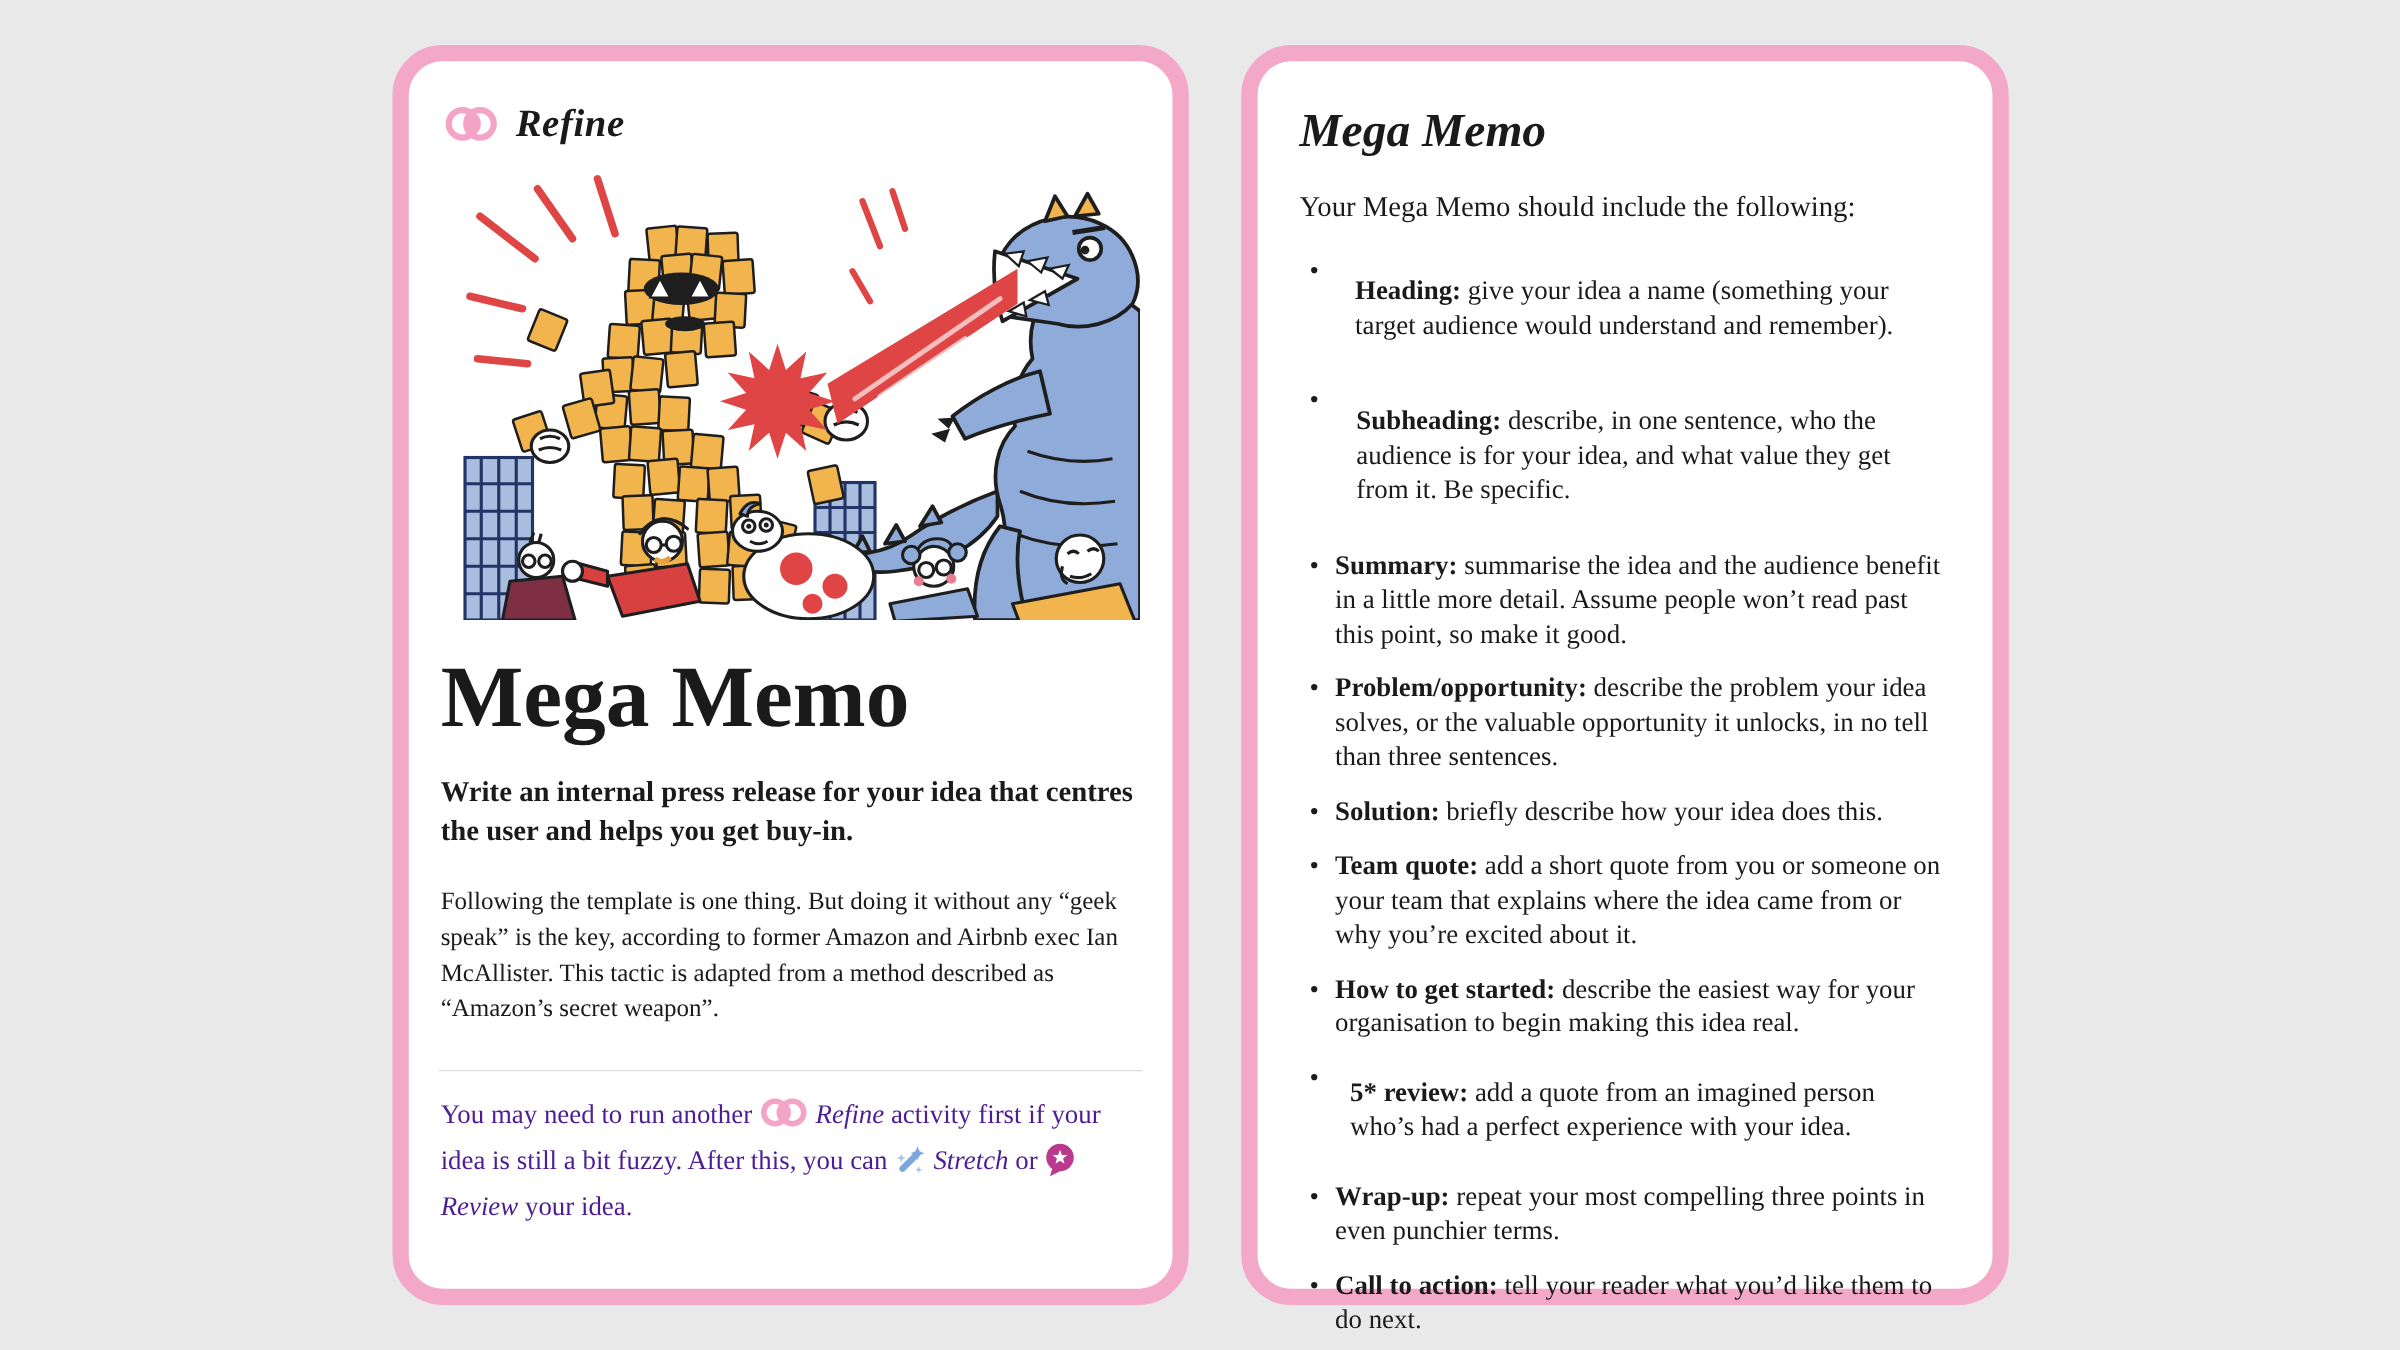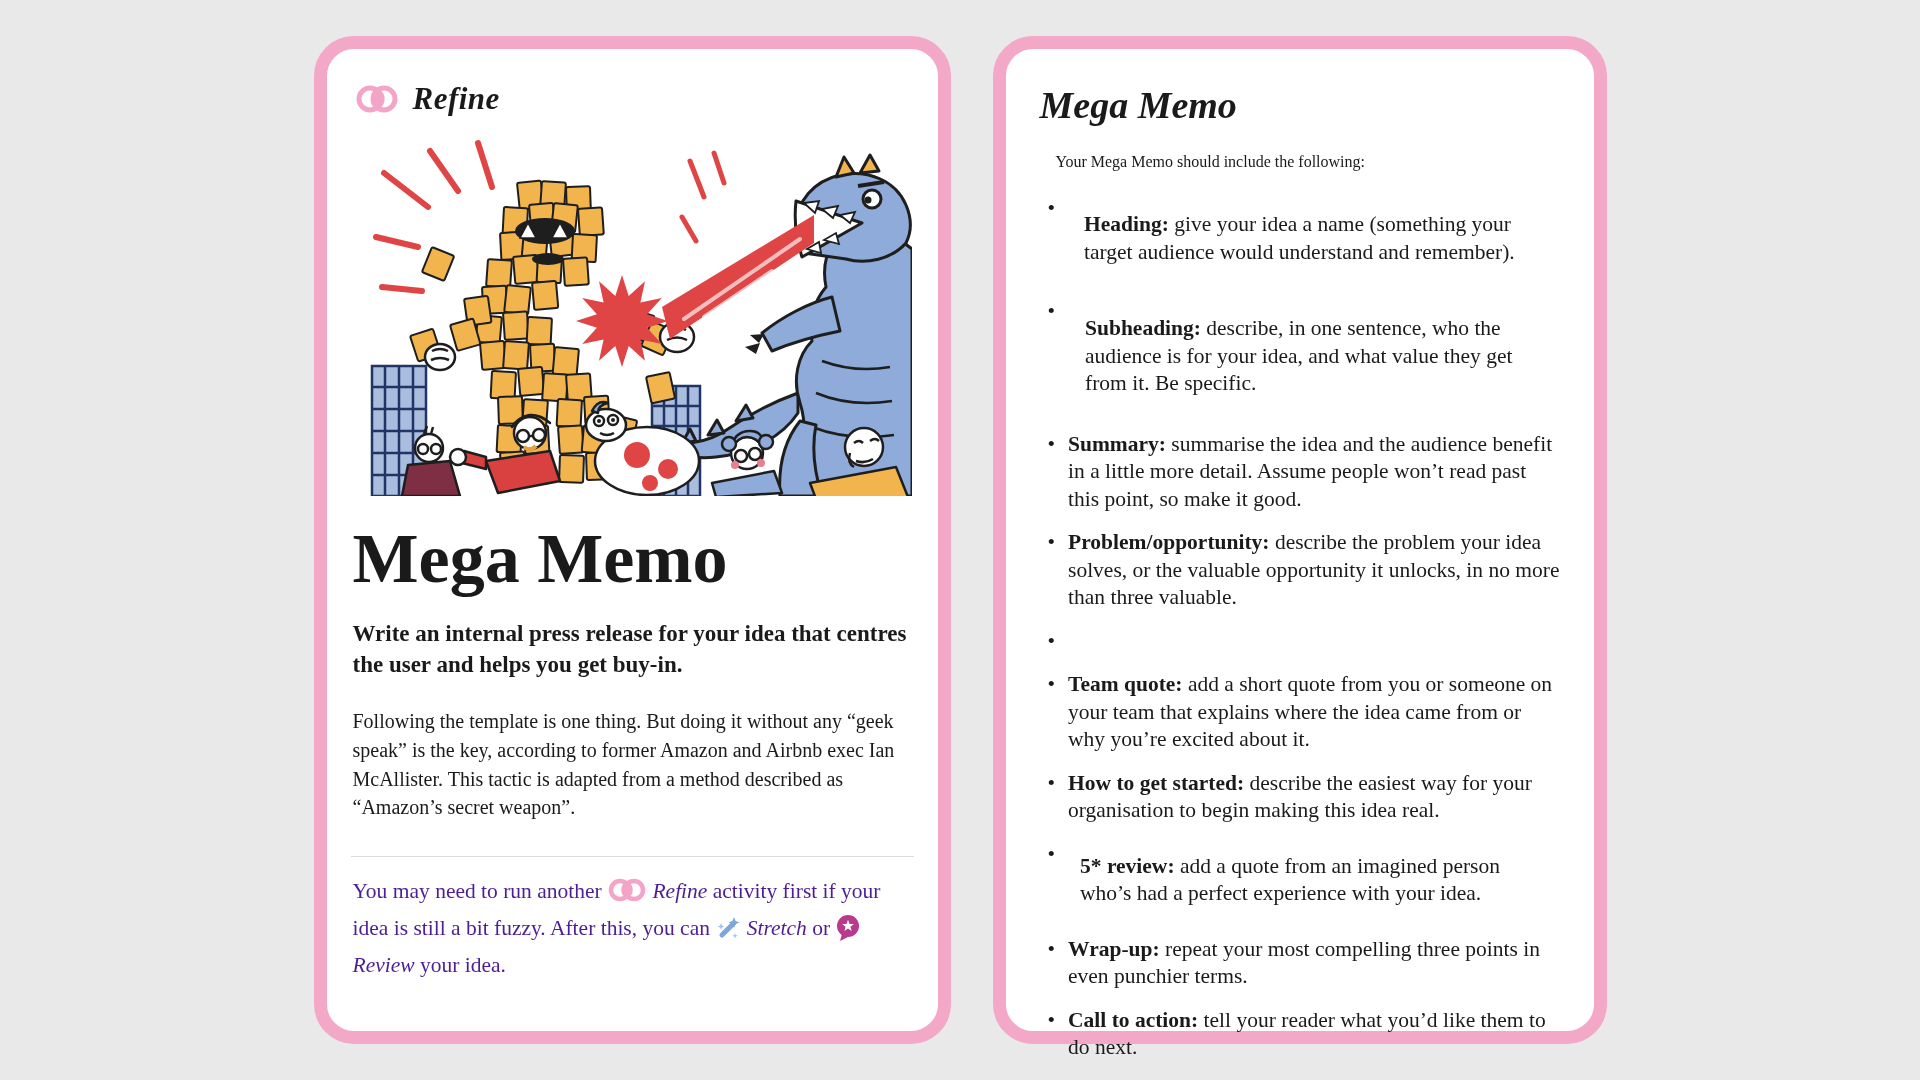--- a/index.html
+++ b/index.html
@@ -19,21 +19,21 @@
   .descr{font-size:20px;line-height:1.44;margin:26px 2px 0;}
   .grow{flex:1 1 auto;}
   .left-footer{border-top:1px solid #dcdcdc;padding:16px 2px 2px;color:#4c1d95;
     font-size:21.5px;line-height:1.72;}
   .left-footer em{font-style:italic;}
   .inl-icon{display:inline-block;vertical-align:-6px;line-height:0;}
 
   
   .right-inner{padding:0 16px;display:flex;flex-direction:column;height:100%;box-sizing:border-box;}
   .right-title{font-size:38px;font-weight:700;font-style:italic;margin:4px 0 0;}
-  .intro{font-size:16px;margin:26px 16px 0;}
+  .intro{font-size:23px;margin:26px 0 0;}
   ul.checklist{list-style:none;margin:24px 0 0;padding:0 0 0 8px;display:flex;flex-direction:column;gap:16px;}
   ul.checklist li{display:flex;gap:13px;font-size:21.5px;line-height:1.28;}
   ul.checklist .bullet{flex:0 0 auto;font-size:21.5px;}
   ul.checklist b{font-weight:700;}
   .right-footer{display:flex;justify-content:space-between;align-items:baseline;
     font-style:italic;color:#7a7a7a;font-size:17.5px;padding:14px 0 4px;text-decoration:underline;}
   .right-footer .mid{flex:1;text-align:center;}
   .right-footer .last{text-align:right;}
 </style>
 </head>
@@ -281,24 +281,25 @@
         <li>
           <span class="bullet">•</span>
           <p style="margin:17px"><b>Subheading:</b> <span>describe, in one sentence, who the audience is for your idea, and what value they get from it. Be specific.</span></p>
         </li>
         <li>
           <span class="bullet">•</span>
           <p style="margin:0"><b>Summary:</b> <span>summarise the idea and the audience benefit in a little more detail. Assume people won’t read past this point, so make it good.</span></p>
         </li>
         <li>
           <span class="bullet">•</span>
-          <p style="margin:0"><b>Problem/opportunity:</b> <span>describe the problem your idea solves, or the valuable opportunity it unlocks, in no more than three valuable.</span></p>
-        </li>
-        <li>
-          <span class="bullet">•</span>
+          <p style="margin:0"><b>Problem/opportunity:</b> <span>describe the problem your idea solves, or the valuable opportunity it unlocks, in no tell than three sentences.</span></p>
+        </li>
+        <li>
+          <span class="bullet">•</span>
+          <p style="margin:0"><b>Solution:</b> <span>briefly describe how your idea does this.</span></p>
         </li>
         <li>
           <span class="bullet">•</span>
           <p style="margin:0"><b>Team quote:</b> <span>add a short quote from you or someone on your team that explains where the idea came from or why you’re excited about it.</span></p>
         </li>
         <li>
           <span class="bullet">•</span>
           <p style="margin:0"><b>How to get started:</b> <span>describe the easiest way for your organisation to begin making this idea real.</span></p>
         </li>
         <li>

